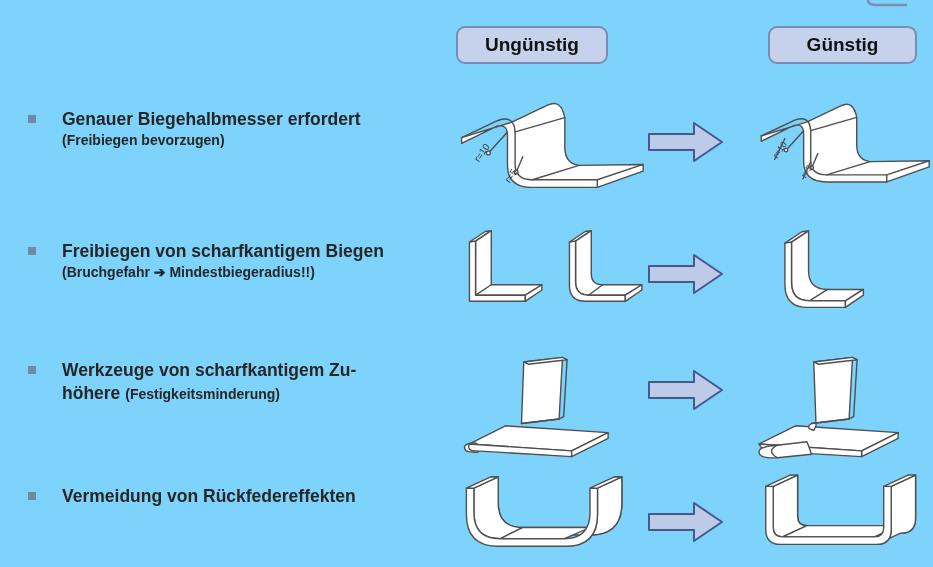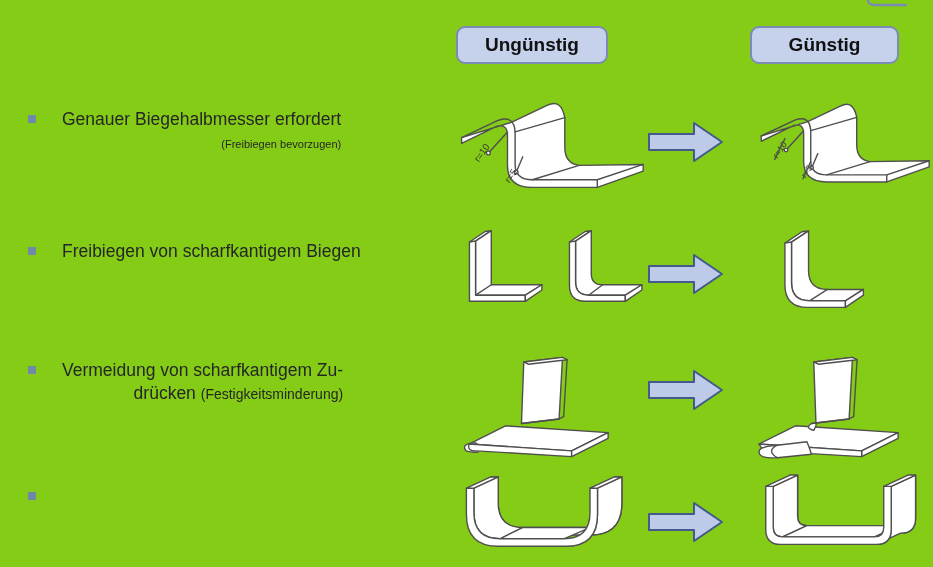--- a/index.html
+++ b/index.html
@@ -1,29 +1,29 @@
 <!DOCTYPE html>
 <html><head>
 <meta charset="utf-8">
 <style>
   html,body{margin:0;padding:0;}
   body{width:933px;height:567px;background:#ffffff;font-family:"Liberation Sans", sans-serif;overflow:hidden;}
-  .slide{position:relative;width:933px;height:567px;background:#84cc16;text-align:right;}
+  .slide{position:relative;width:933px;height:567px;background:#7dd3fc;}
 
   .hdr{position:absolute;top:26px;height:34px;border:2.5px solid #7b8cb4;background:#c6d2ec;
        border-radius:9px;display:flex;align-items:center;justify-content:center;
        font-weight:bold;font-size:19px;color:#111;}
   .hdr-unfav{left:456px;width:148px;}
-  .hdr-fav{left:750px;width:145px;}
+  .hdr-fav{left:768px;width:145px;}
 
   .bullet{position:absolute;left:28px;width:400px;display:flex;}
   .sq{width:8px;height:8px;background:#7089a8;margin-top:7px;margin-right:26px;flex:0 0 auto;}
-  .bt{color:#262626;}
+  .bt{color:#262626;font-weight:bold;}
   .main{font-size:17.5px;line-height:1.32;}
-  .note{font-size:11px;line-height:1.35;margin-top:6px;}
+  .note{font-size:14px;line-height:1.35;margin-top:0;}
   .note-inline{font-size:14px;}
 
   svg{position:absolute;}
   svg *{vector-effect:non-scaling-stroke;}
   .draw path, .draw line, .draw circle{stroke:#4f4f4f;stroke-width:1.4;stroke-linejoin:round;stroke-linecap:round;}
   .draw .f{fill:#ffffff;}
   .draw .nf{fill:none;}
   .draw text{font-family:"Liberation Sans",sans-serif;font-size:10px;fill:#3a3a3a;stroke:none;}
   .arrow polygon{fill:#bdcbe9;stroke:#44598c;stroke-width:2px;stroke-linejoin:round;}
   .frag path{stroke:#7b8cb4;stroke-width:2.4;fill:none;}
@@ -50,35 +50,37 @@
       <div class="main"><span>Genauer Biegehalbmesser erfordert</span><br>
         </div>
       <div class="note">(Freibiegen bevorzugen)</div>
     </div>
   </div>
 
   <div class="bullet" style="top:240px">
     <span class="sq"></span>
     <div class="bt">
       <div class="main"><span>Freibiegen von scharfkantigem Biegen</span></div>
+      <div class="note">(Bruchgefahr ➔ Mindestbiegeradius!!)</div>
     </div>
   </div>
 
   <div class="bullet" style="top:359px">
     <span class="sq"></span>
     <div class="bt">
-      <div class="main"><span>Vermeidung von scharfkantigem Zu-</span><br>
-        <span>drücken</span>
+      <div class="main"><span>Werkzeuge von scharfkantigem Zu-</span><br>
+        <span>höhere</span>
         <span class="note-inline">(Festigkeitsminderung)</span></div>
     </div>
   </div>
 
   <div class="bullet" style="top:485px">
     <span class="sq"></span>
     <div class="bt">
+      <div class="main"><span>Vermeidung von Rückfedereffekten</span></div>
     </div>
   </div>
 
   <svg class="draw" style="left:452px;top:88px" width="196" height="107" viewBox="0 0 205 112">
     <path class="f" d="M10 52 L62 36 L100 18 Q114 11 118 31 L118 62 Q118 79 133 81 L200 80 L200 87 L152 104 L84 104 Q58 104 58 81 L58 50 Q58 37 47 40 L10 58 Z"></path>
     <path class="nf" d="M10 52 L48 34 Q65 28 66 46 L66 80 Q66 96 84 96 L152 96 L200 80"></path>
     <path class="nf" d="M66 46 L118 31"></path>
     <path class="nf" d="M84 96 L133 81"></path>
     <path class="nf" d="M152 96 L152 104"></path>
     <path class="nf" d="M40 66 L58 46"></path>

